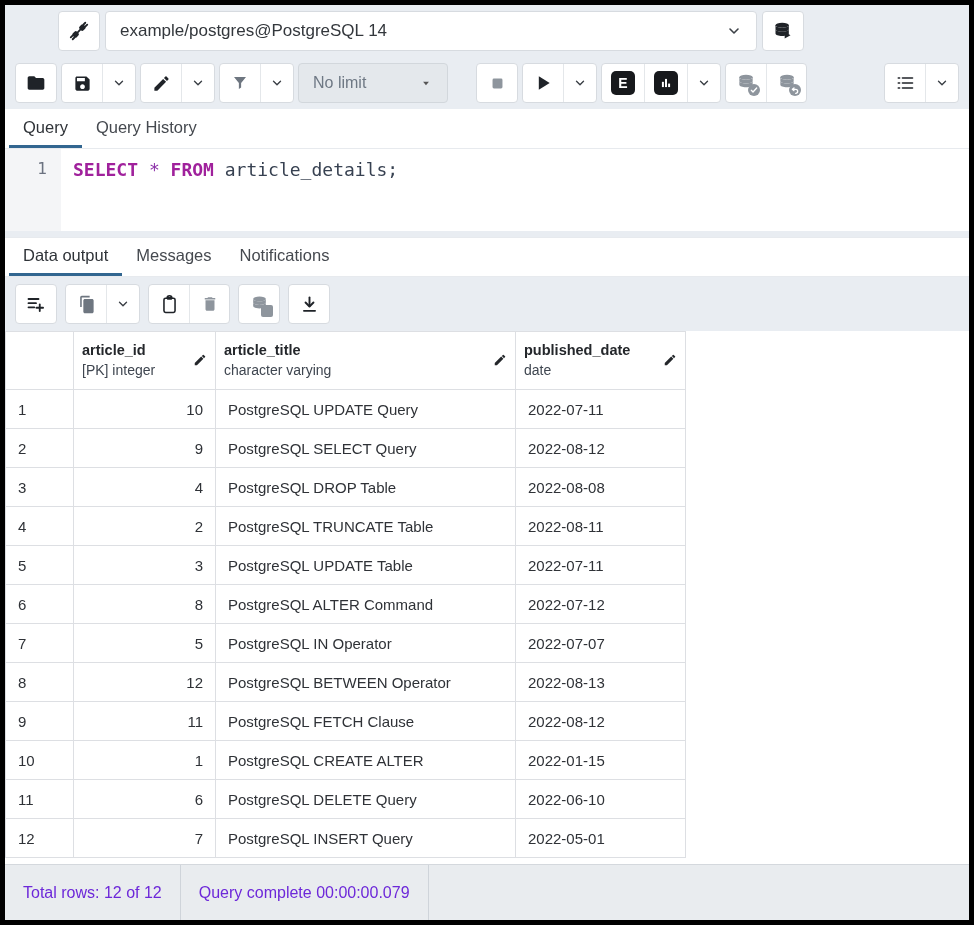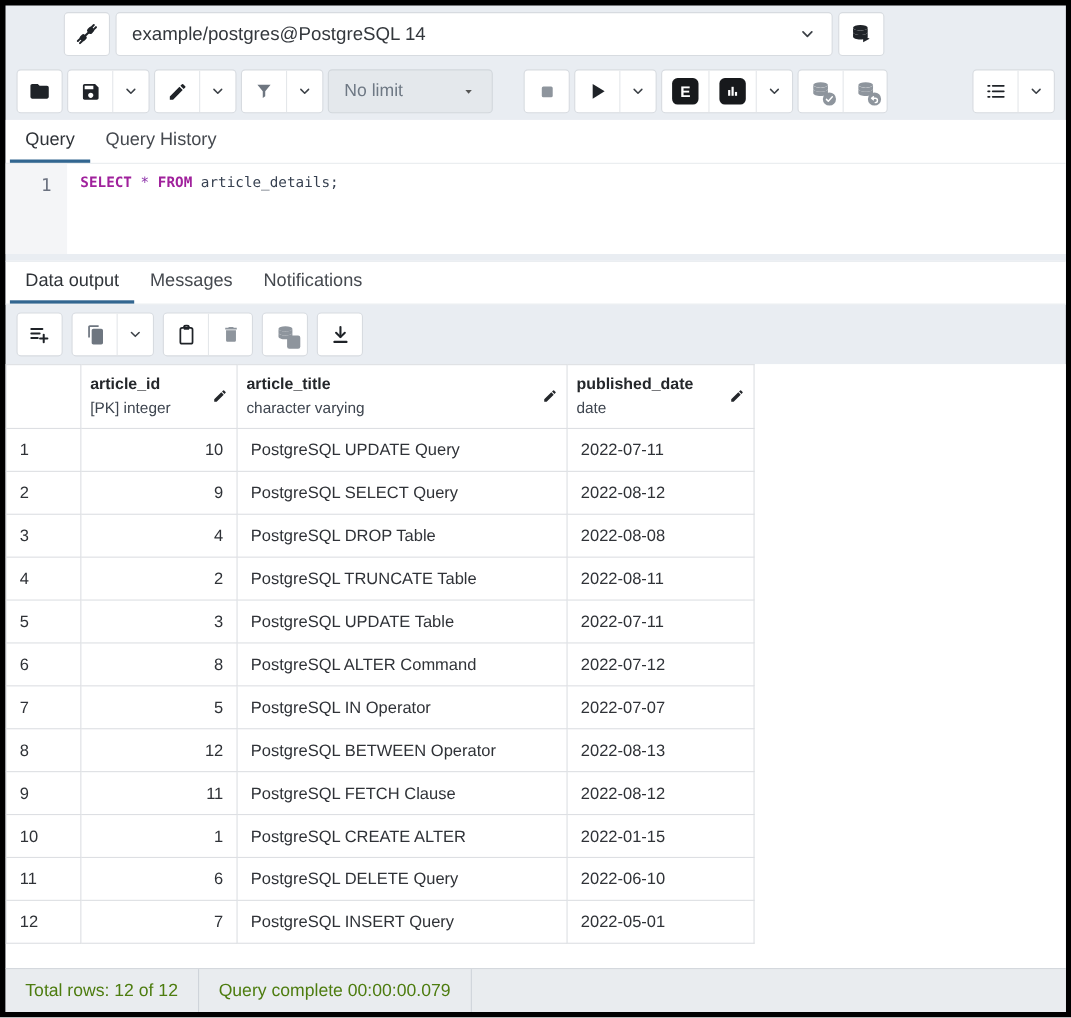--- a/index.html
+++ b/index.html
@@ -57,21 +57,21 @@
   .tabbar.result-tabs { height:40px; border-top:1px solid #e7eaee; }
   .tab {
     padding:0 14px; display:flex; align-items:center; font-size:16.5px; color:#45494f;
     cursor:pointer; border-bottom:3px solid transparent; height:100%;
   }
   .tab.active { border-bottom-color:#326690; color:#2f3338; }
 
   
   .editor { background:#fff; height:82px; display:flex; flex:0 0 auto; font-family:"DejaVu Sans Mono", monospace; }
   .gutter { width:56px; background:#f4f5f7; color:#6b7280; font-size:16px; padding:10px 14px 0 0; text-align:right; }
-  .code { padding:10px 0 0 12px; font-size:13px; color:#374151; white-space:pre; }
+  .code { padding:10px 0 0 12px; font-size:18px; color:#374151; white-space:pre; }
   .tok-keyword { color:#a0219c; font-weight:bold; }
   .tok-operator { color:#8b2fa8; }
   .gap-band { height:6px; background:#e9edf2; flex:0 0 auto; }
 
   
   .out-toolbar { height:54px; display:flex; align-items:center; padding:0 10px; gap:8px; flex:0 0 auto; }
 
   
   .grid-area { background:#fff; flex:1 1 auto; overflow:hidden; }
   table.grid { border-collapse:collapse; table-layout:fixed; }
@@ -84,22 +84,22 @@
   .hdr-flex { display:flex; align-items:center; justify-content:space-between; gap:4px; }
   .hdr-name { font-size:14.5px; font-weight:bold; color:#24272b; line-height:1.35; }
   .hdr-type { font-size:14px; font-weight:normal; color:#3f4650; line-height:1.35; }
   .pencil { color:#24272b; flex:0 0 auto; }
   table.grid td { height:39px; font-size:15px; color:#2f3237; padding:0 12px; cursor:pointer; }
   td.cell-num { color:#374151; padding:0 8px; }
   td.cell-id { text-align:right; }
 
   
   .statusbar {
-    height:40px; background:#e9ecef; border-top:1px solid #d4d8dd; display:flex;
-    align-items:stretch; flex:0 0 auto; font-size:16px; color:#4d7c0f;
+    height:56px; background:#e9ecef; border-top:1px solid #d4d8dd; display:flex;
+    align-items:stretch; flex:0 0 auto; font-size:16px; color:#6d28d9;
   }
   .status-seg { display:flex; align-items:center; padding:0 18px; border-right:1px solid #cfd4da; }
   svg { display:block; }
 </style>
 </head>
 <body>
 
 <div class="window">
 
   <div class="conn-bar">

